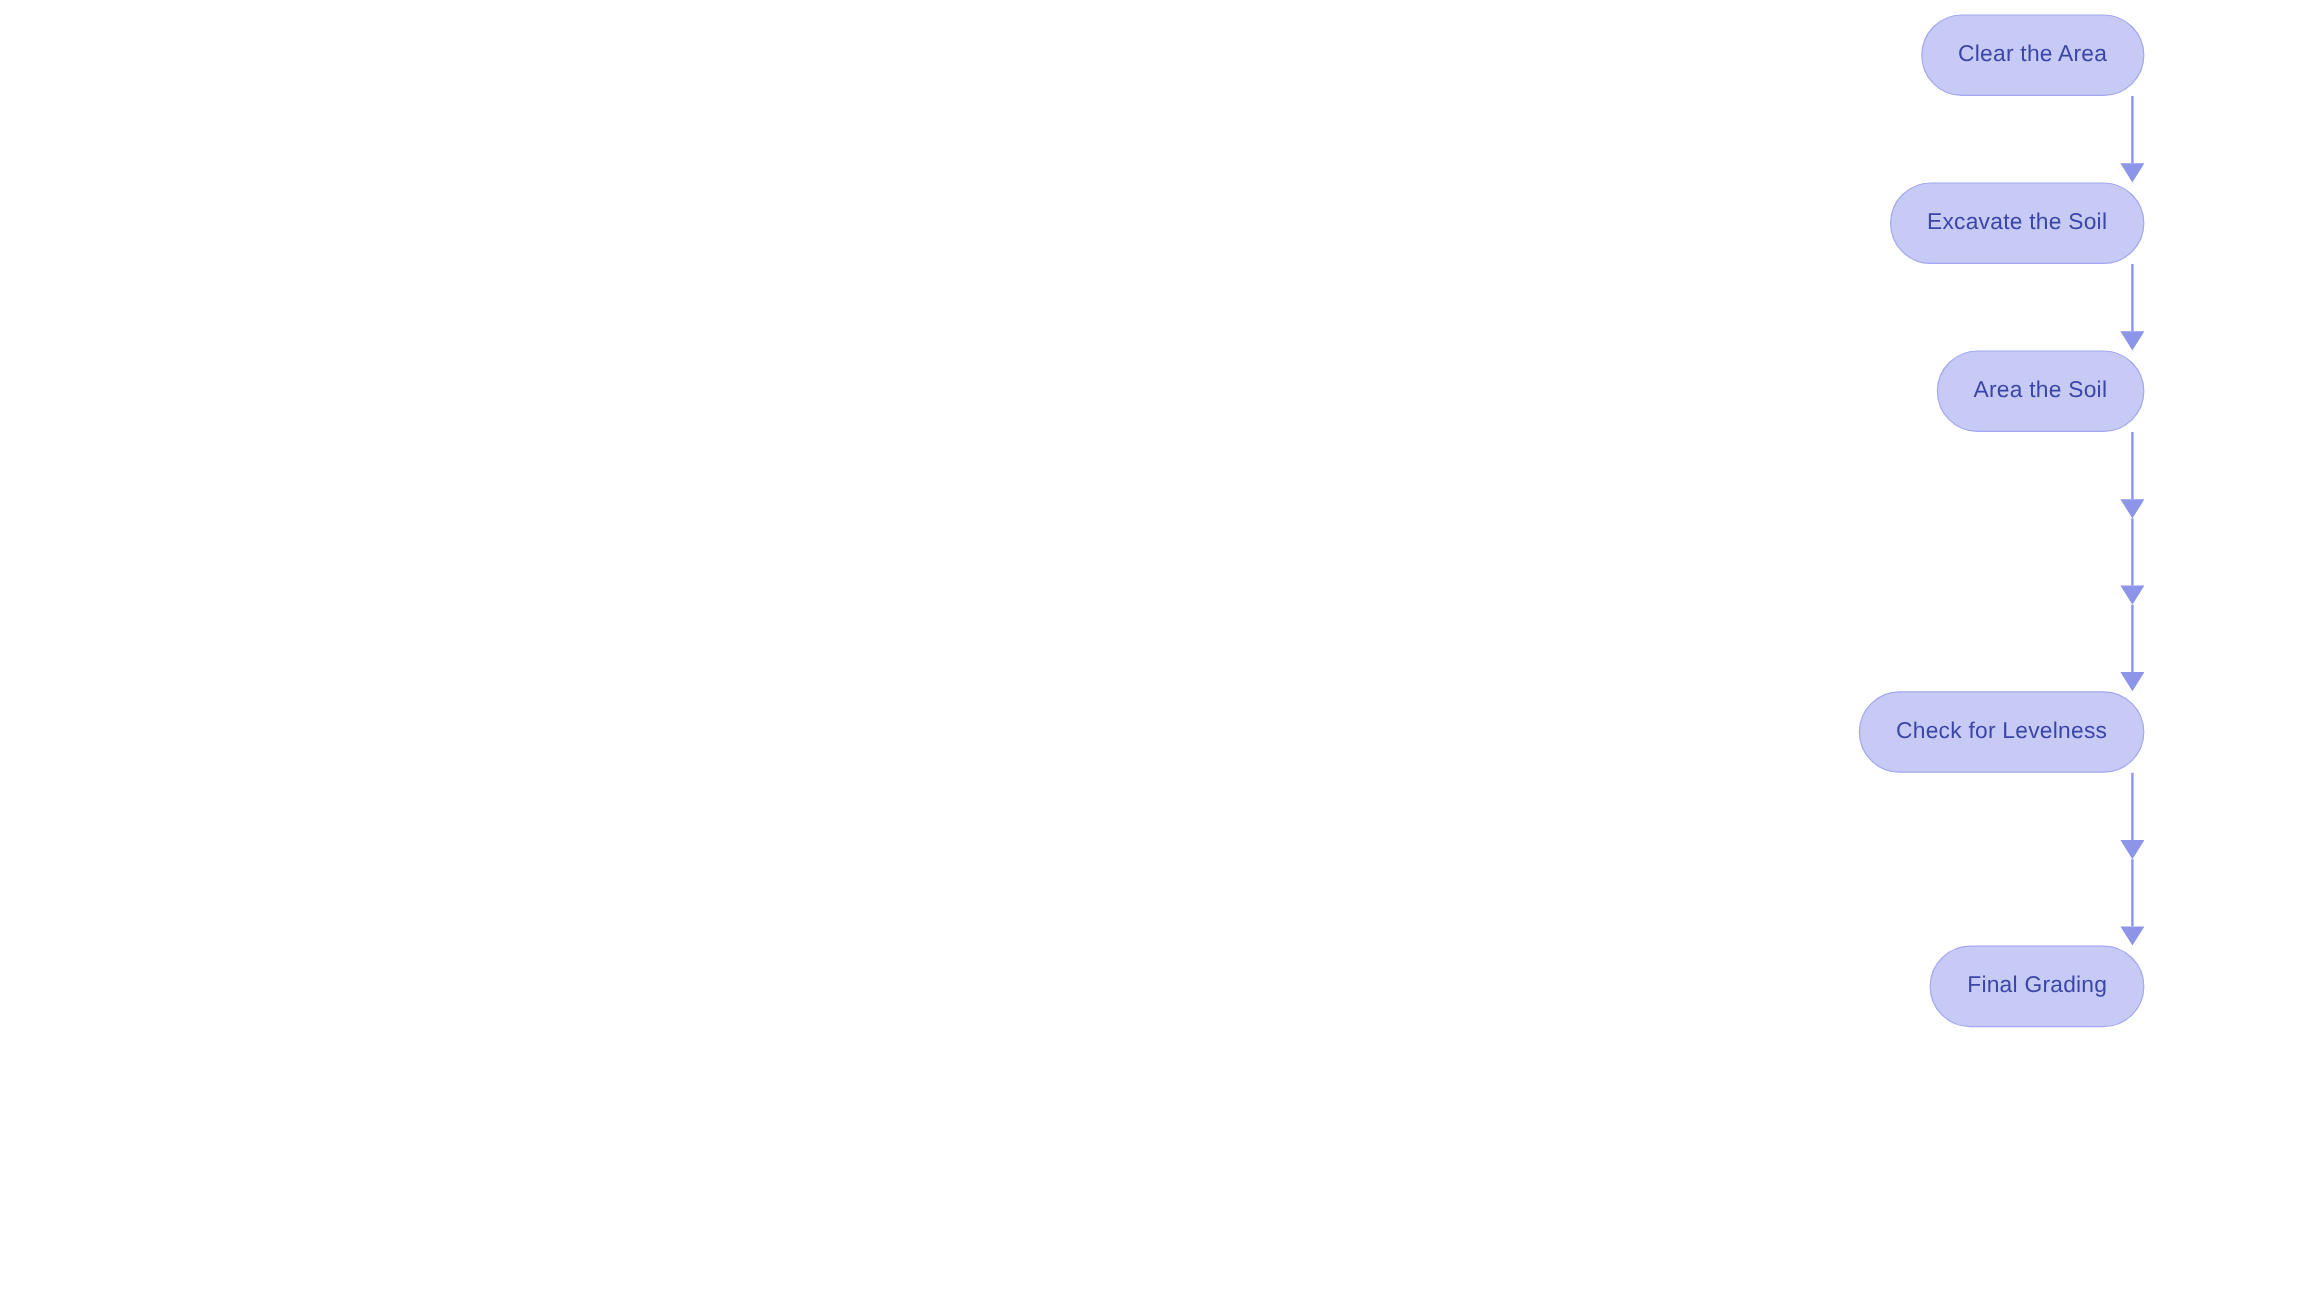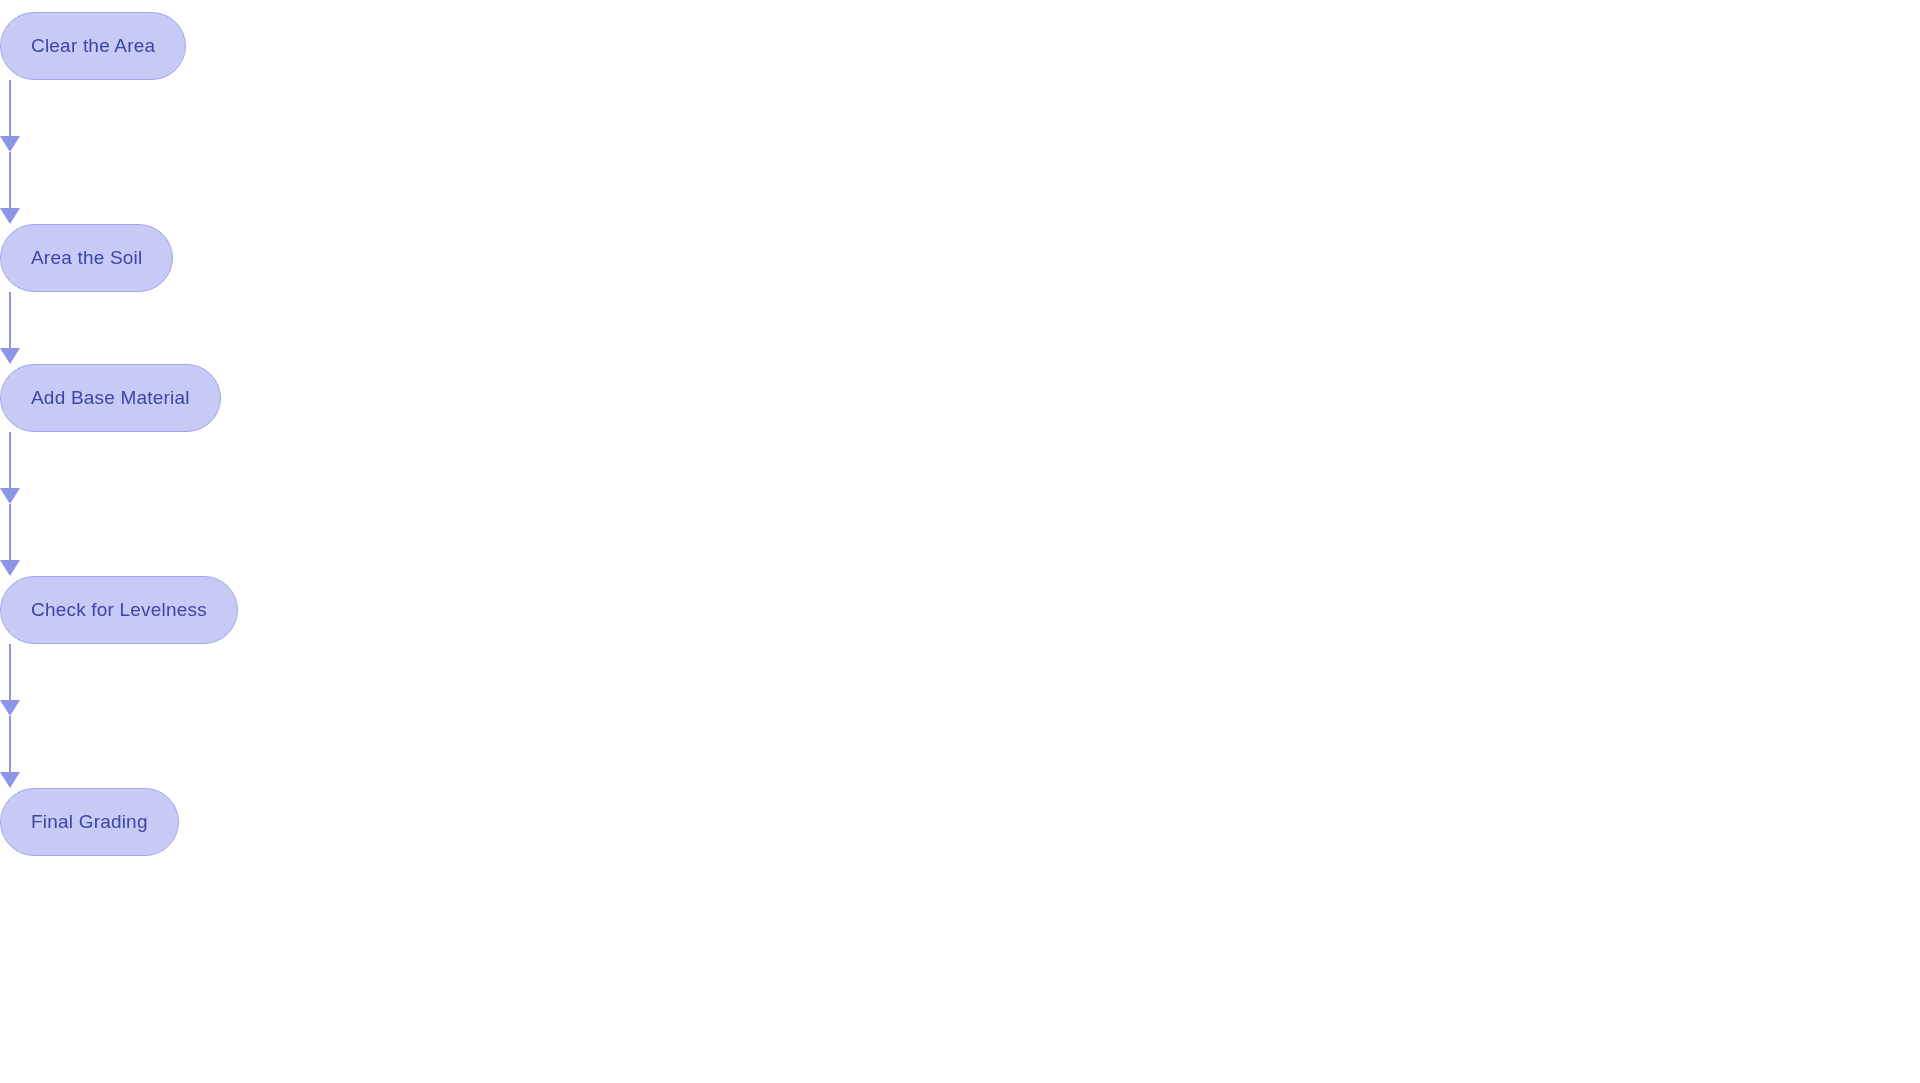--- a/index.html
+++ b/index.html
@@ -7,21 +7,21 @@
     --node-border:#a2a8ef;
     --node-text:#3c46a6;
     --arrow:#8d95e9;
     --bg:#ffffff;
   }
   *{margin:0;padding:0;box-sizing:border-box;}
   html,body{width:1920px;height:1083px;background:var(--bg);overflow:hidden;}
   body{font-family:"Liberation Sans","DejaVu Sans",sans-serif;}
   .canvas{
     width:1787px;height:1083px;
-    display:flex;flex-direction:column;align-items:flex-start;
+    display:flex;flex-direction:column;align-items:flex-end;
     padding-top:12px;
   }
   .flow-node{
     height:68px;
     min-width:164px;
     padding:0 30px;
     display:flex;align-items:center;justify-content:center;
     background:var(--node-fill);
     border:1.6px solid var(--node-border);
     border-radius:34px;
@@ -52,38 +52,38 @@
 
   <div class="flow-node">
     <span>Clear the Area</span>
   </div>
 
   <div class="connector">
     <div class="line"></div>
     <div class="head"></div>
   </div>
 
+  <div class="flow-node">
+    <span>Excavate the Soil</span>
+  </div>
 
   <div class="connector">
     <div class="line"></div>
     <div class="head"></div>
   </div>
 
   <div class="flow-node">
     <span>Area the Soil</span>
   </div>
 
   <div class="connector">
     <div class="line"></div>
     <div class="head"></div>
   </div>
 
-  <div class="flow-node">
-    <span>Add Base Material</span>
-  </div>
 
   <div class="connector">
     <div class="line"></div>
     <div class="head"></div>
   </div>
 
 
   <div class="connector">
     <div class="line"></div>
     <div class="head"></div>

